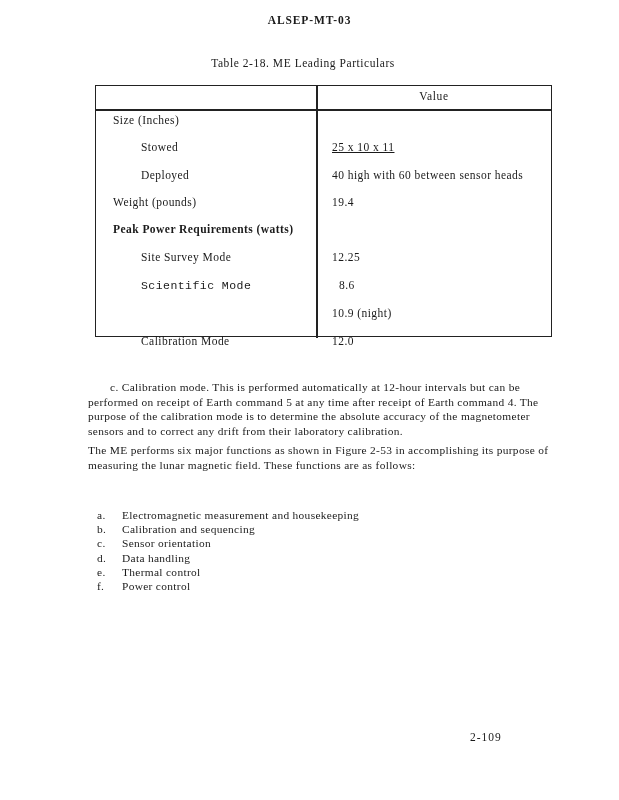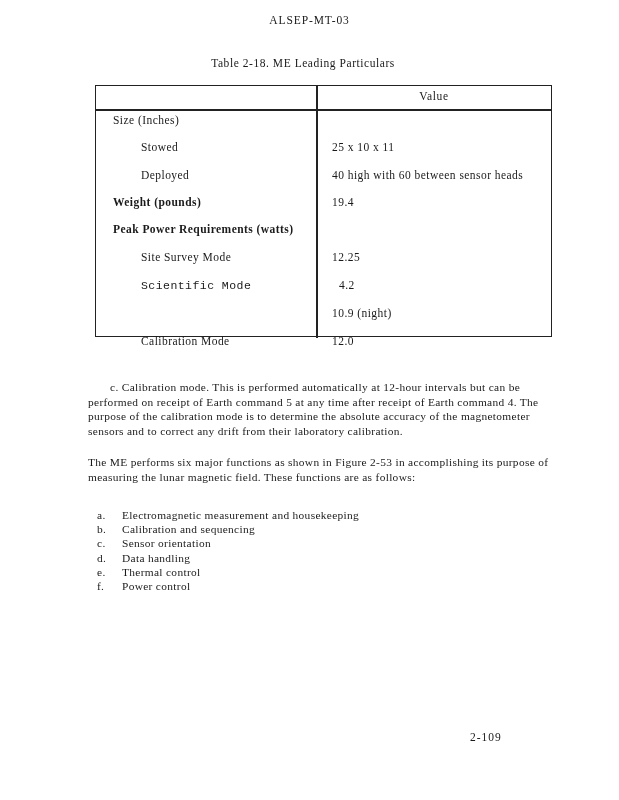--- a/index.html
+++ b/index.html
@@ -26,20 +26,21 @@
   
   .doc-header {
     position: absolute;
     top: 14px;
     left: 0;
     width: 619px;
     text-align: center;
     font-size: 11.5px;
     letter-spacing: 0.9px;
     font-family: "Liberation Serif", serif;
+    font-weight: bold;
   }
 
   
   .table-caption {
     position: absolute;
     top: 57px;
     left: 0;
     width: 606px;
     text-align: center;
     font-size: 11.5px;
@@ -143,40 +144,40 @@
 
   <div class="spec-table">
     <div class="col-divider"></div>
     <div class="head-divider"></div>
 
     <div class="th value">Value</div>
 
     <div id="table-body">
         <div class="cell lvl1" style="top: 28px;">Size (Inches)</div>
         <div class="cell lvl2" style="top: 55px;">Stowed</div>
-        <div class="cell val" style="top: 55px;">25 x 10 x 11</div>
+        <div class="cell val" style="top: 55px; text-decoration: underline;">25 x 10 x 11</div>
         <div class="cell lvl2" style="top: 83px;">Deployed</div>
         <div class="cell val" style="top: 83px;">40 high with 60 between sensor heads</div>
-        <div class="cell lvl1" style="top: 110px; font-weight: bold;">Weight (pounds)</div>
+        <div class="cell lvl1" style="top: 110px;">Weight (pounds)</div>
         <div class="cell val" style="top: 110px;">19.4</div>
         <div class="cell lvl1" style="top: 137px; font-weight: bold;">Peak Power Requirements (watts)</div>
         <div class="cell lvl2" style="top: 165px;">Site Survey Mode</div>
         <div class="cell val" style="top: 165px;">12.25</div>
         <div class="cell lvl2" style="top: 193px; font-family: Liberation Mono, monospace;">Scientific Mode</div>
-        <div class="cell val-ind" style="top: 193px;">4.2</div>
+        <div class="cell val-ind" style="top: 193px;">8.6</div>
         <div class="cell val" style="top: 221px;">10.9 (night)</div>
         <div class="cell lvl2" style="top: 249px;">Calibration Mode</div>
         <div class="cell val" style="top: 249px;">12.0</div>
       </div>
   </div>
 
 
   <div class="body-block para-indent" style="top: 380px;">c.   Calibration mode.   This is performed automatically at 12-hour intervals but can be performed on receipt of Earth command 5 at any time after receipt of Earth command 4.   The purpose of the calibration mode is to determine the absolute accuracy of the magnetometer sensors and to correct any drift from their laboratory calibration.</div>
 
-  <div class="body-block" style="top: 455px;">The ME performs six major functions as shown in Figure 2-53 in accomplishing its purpose of measuring the lunar magnetic field.   These functions are as follows:</div>
+  <div class="body-block" style="top: 443px;">The ME performs six major functions as shown in Figure 2-53 in accomplishing its purpose of measuring the lunar magnetic field.   These functions are as follows:</div>
 
   <div class="fn-list" id="fn-list">
       <div class="fn-row"><span class="fn-marker">a.</span><span>Electromagnetic measurement and housekeeping</span></div>
       <div class="fn-row"><span class="fn-marker">b.</span><span>Calibration and sequencing</span></div>
       <div class="fn-row"><span class="fn-marker">c.</span><span>Sensor orientation</span></div>
       <div class="fn-row"><span class="fn-marker">d.</span><span>Data handling</span></div>
       <div class="fn-row"><span class="fn-marker">e.</span><span>Thermal control</span></div>
       <div class="fn-row"><span class="fn-marker">f.</span><span>Power control</span></div>
     </div>
 

